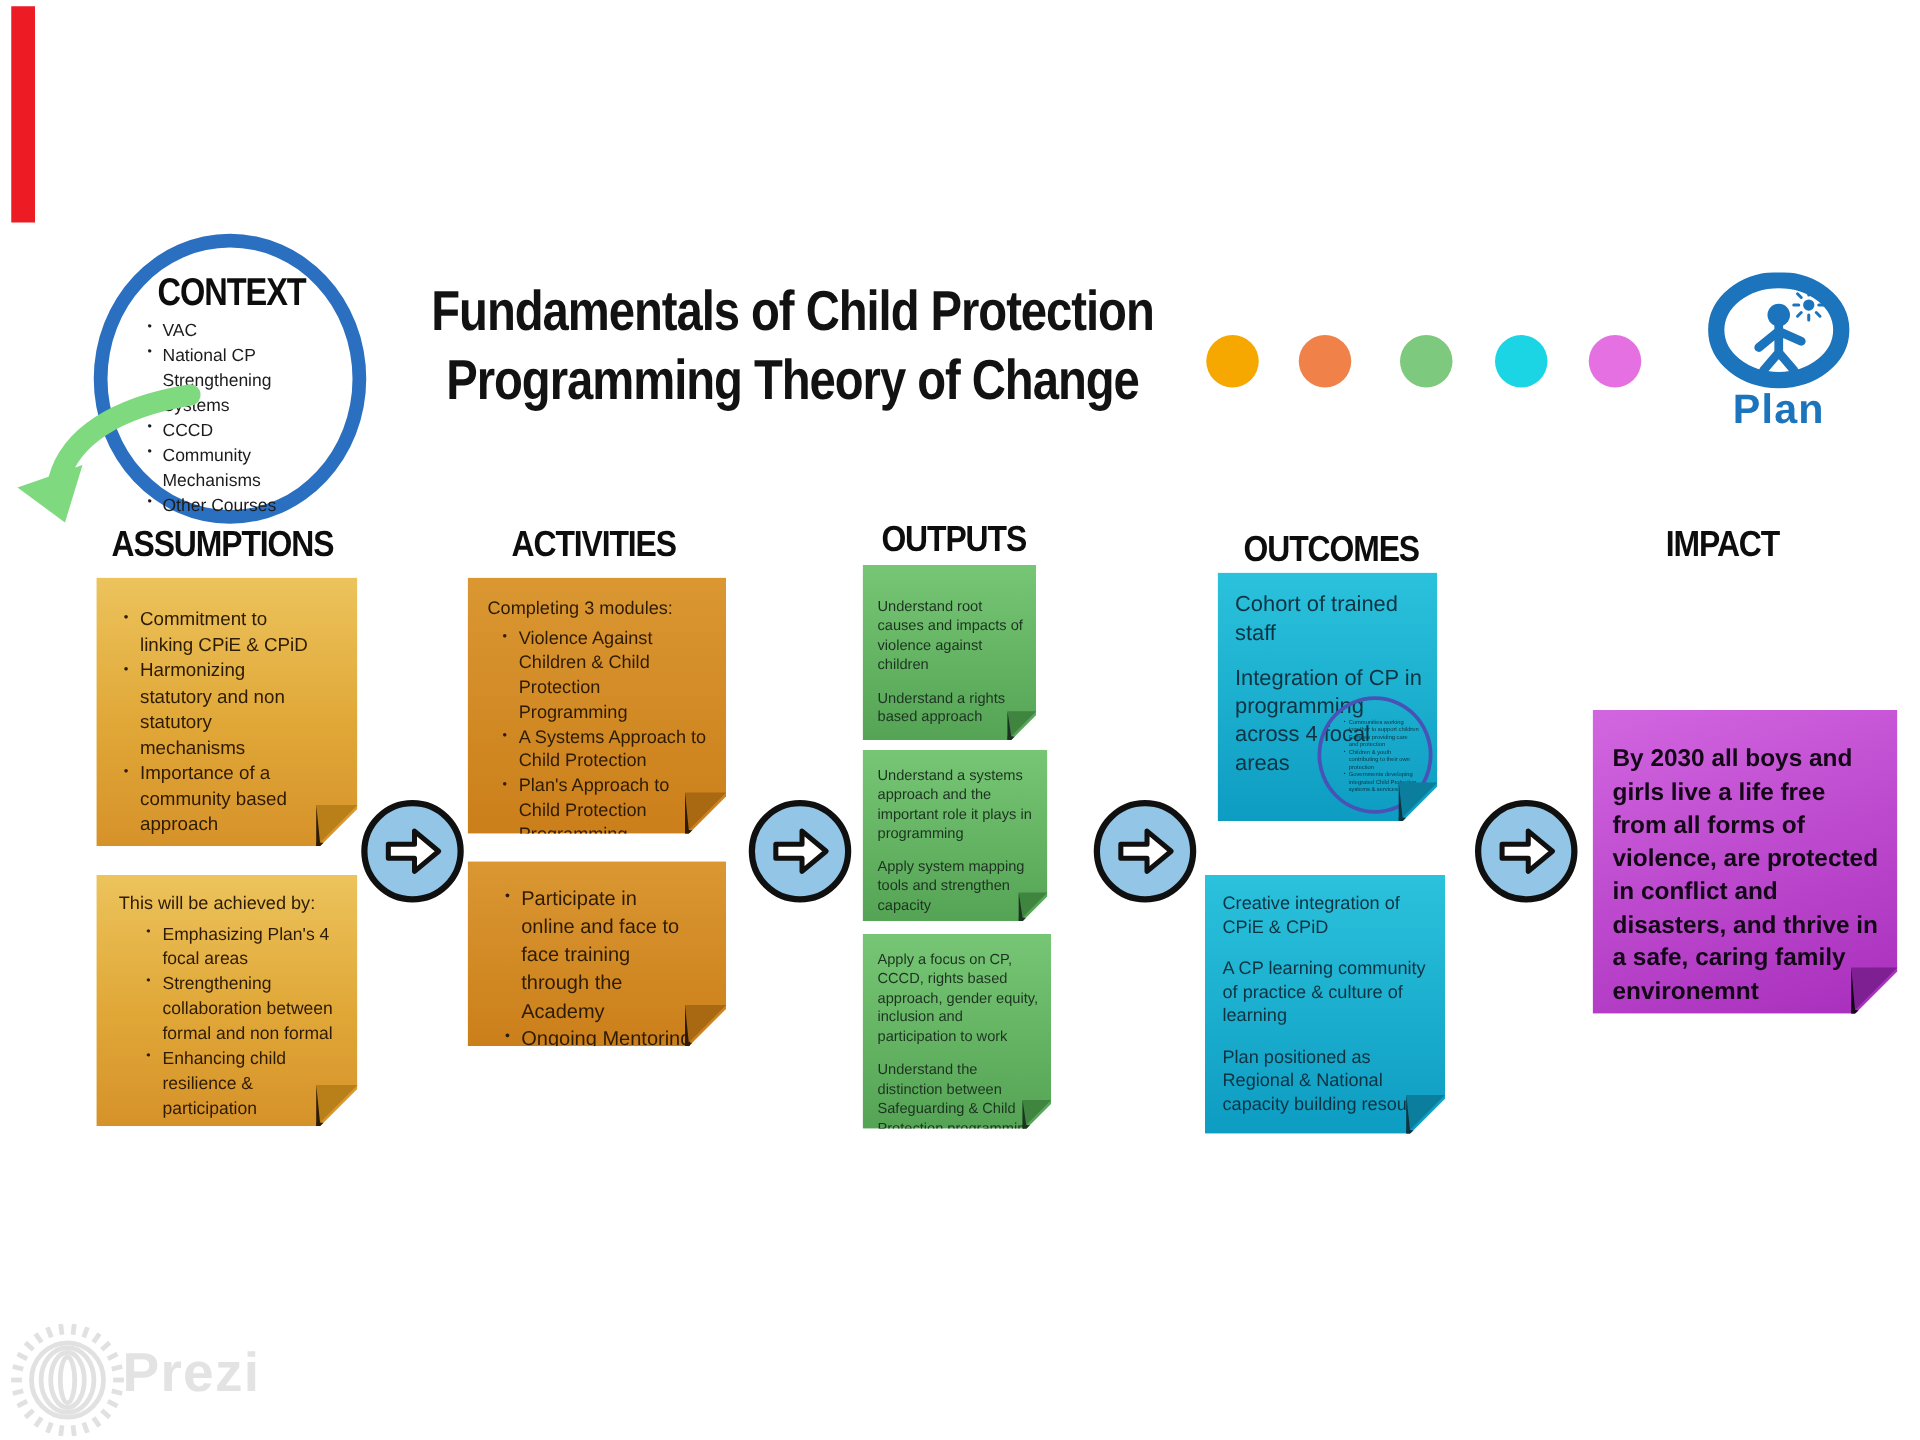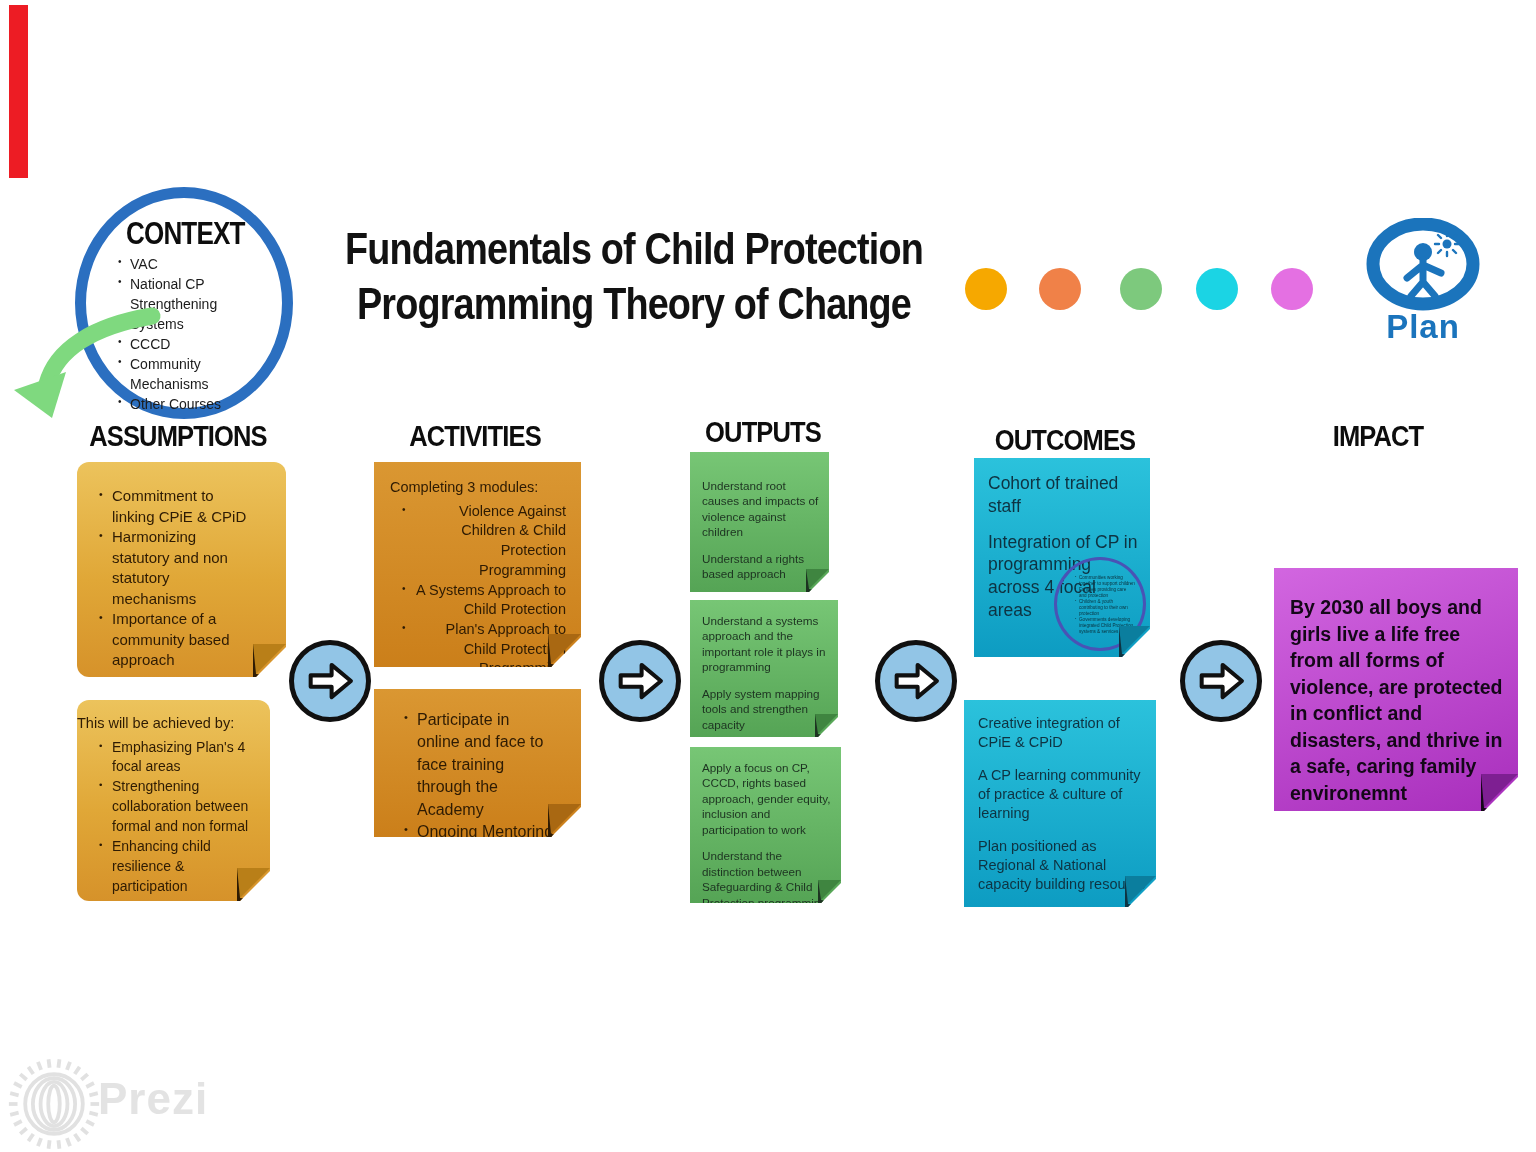--- a/index.html
+++ b/index.html
@@ -39,45 +39,45 @@
     letter-spacing:-1px;color:#0d0d0d;transform:scaleX(.88);transform-origin:center top;}
 
   
   .note{position:absolute;box-sizing:border-box;}
   .fold{position:absolute;right:0;bottom:0;width:0;height:0;border-style:solid;}
   .cut30{clip-path:polygon(0 0,100% 0,100% calc(100% - 30px),calc(100% - 30px) 100%,0 100%);}
   .cut20{clip-path:polygon(0 0,100% 0,100% calc(100% - 20px),calc(100% - 20px) 100%,0 100%);}
   .cut28{clip-path:polygon(0 0,100% 0,100% calc(100% - 28px),calc(100% - 28px) 100%,0 100%);}
   .cut34{clip-path:polygon(0 0,100% 0,100% calc(100% - 34px),calc(100% - 34px) 100%,0 100%);}
 
-  .note-gold{background:linear-gradient(180deg,#ECC35C 0%,#E0A737 55%,#D6922A 100%);color:#2e1b03;border-radius:12px;}
+  .note-gold{background:linear-gradient(180deg,#ECC35C 0%,#E0A737 55%,#D6922A 100%);color:#2e1b03;}
   .note-gold .fold{border-right:30px solid transparent;border-top:30px solid #B97F18;}
   .note-orange{background:linear-gradient(180deg,#DA9732 0%,#CB7F1A 100%);color:#2e1b03;}
   .note-orange .fold{border-right:30px solid transparent;border-top:30px solid #A96812;}
   .note-green{background:linear-gradient(180deg,#77C675 0%,#55A455 100%);color:#1d3321;}
   .note-green .fold{border-right:20px solid transparent;border-top:20px solid #3F8540;}
   .note-cyan{background:linear-gradient(180deg,#2BC2DC 0%,#0D9CC2 100%);color:#0e3342;}
   .note-cyan .fold{border-right:28px solid transparent;border-top:28px solid #0B7E9E;}
   .note-magenta{background:linear-gradient(160deg,#D266E0 0%,#A82EBC 100%);color:#140718;}
   .note-magenta .fold{border-right:34px solid transparent;border-top:34px solid #7E1F92;}
 
   .note .lead{font-weight:400;}
   .note ul{margin:4px 0 0 0;padding:0;list-style:none;}
   .note li{position:relative;padding-left:13px;margin:0;}
   .note li::before{content:"•";position:absolute;left:0;top:1px;font-size:.7em;}
   .note p{margin:0 0 1em 0;}
 
   
   .a1{left:77px;top:462px;width:209px;height:215px;padding:20px 22px 0 22px;font-size:15px;line-height:1.37;}
   .a1 ul{width:152px;}
-  .a2{left:77px;top:700px;width:193px;height:201px;padding:13px 10px 0 0;font-size:14px;line-height:1.42;}
+  .a2{left:77px;top:700px;width:209px;height:201px;padding:13px 10px 0 18px;font-size:14px;line-height:1.42;}
   .a2 .lead{font-size:14.5px;}
   .a2 ul{margin-left:22px;width:158px;}
   .b1{left:374px;top:462px;width:207px;height:205px;padding:16px 14px 0 16px;font-size:14.5px;line-height:1.36;}
-  .b1 ul{margin-left:12px;width:164px;text-align:right;}
+  .b1 ul{margin-left:12px;width:164px;}
   .b2{left:374px;top:689px;width:207px;height:148px;padding:16px 18px 0 30px;font-size:16px;line-height:1.4;}
   .b2 ul{width:152px;}
   .g1{left:690px;top:452px;width:139px;height:140px;padding:26px 8px 0 12px;font-size:11.7px;line-height:1.32;}
   .g2{left:690px;top:600px;width:148px;height:137px;padding:13px 10px 0 12px;font-size:11.7px;line-height:1.32;}
   .g3{left:690px;top:747px;width:151px;height:156px;padding:13px 8px 0 12px;font-size:11.7px;line-height:1.32;}
   .g1 p,.g2 p,.g3 p{margin-bottom:.95em;}
   .c1{left:974px;top:458px;width:176px;height:199px;padding:14px 12px 0 14px;font-size:17.5px;line-height:1.3;}
   .c1 p{margin-bottom:.75em;}
   .c2{left:964px;top:700px;width:192px;height:207px;padding:14px 8px 0 14px;font-size:14.5px;line-height:1.33;}
   .c2 p{margin-bottom:.9em;}

